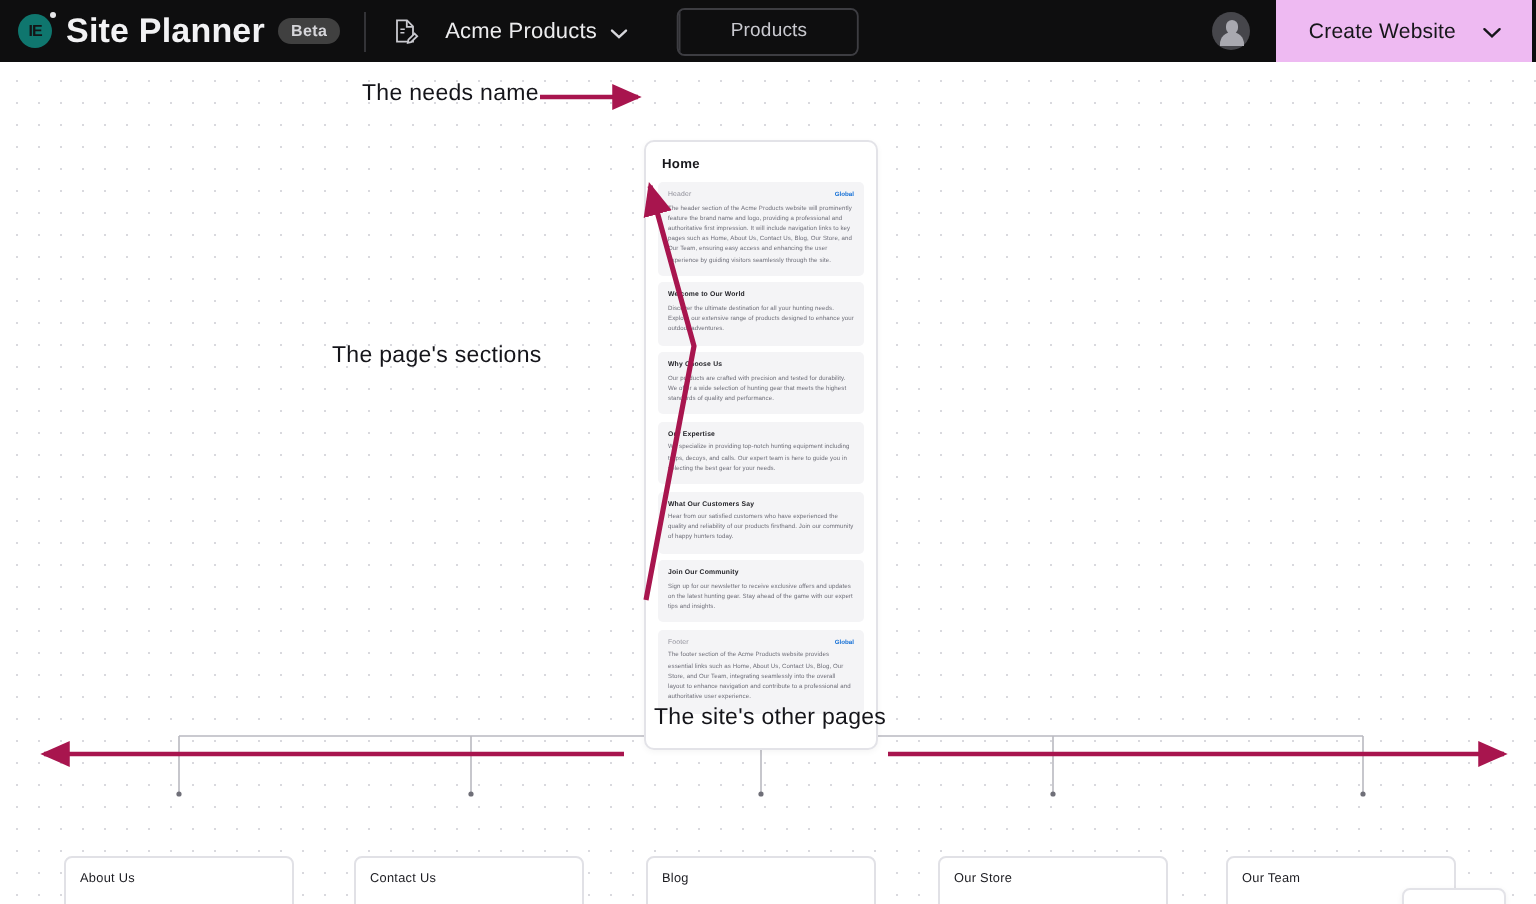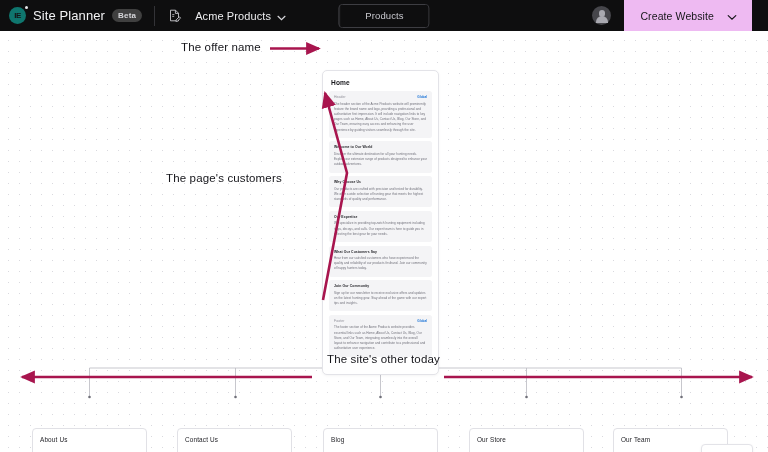--- a/index.html
+++ b/index.html
@@ -25,21 +25,21 @@
     background: #0f766e; color: #141416;
     display: flex; align-items: center; justify-content: center;
     font-size: 8px; font-weight: bold; letter-spacing: -0.5px;
     position: relative;
   }
   .logo-mark .dot {
     position: absolute; top: -1px; right: -2px;
     width: 3px; height: 3px; border-radius: 50%; background: #e7e7e9;
   }
   .app-title {
-    color: #f2f2f4; font-size: 13px; font-weight: normal;
+    color: #f2f2f4; font-size: 17px; font-weight: bold;
     margin-left: 7px; letter-spacing: 0.1px;
   }
   .beta-pill {
     margin-left: 7px; background: #404040; color: #d6d6da;
     font-size: 8px; font-weight: bold; border-radius: 8px;
     padding: 2px 6px 2.5px 6px; letter-spacing: 0.2px;
   }
   .tb-divider { width: 1px; height: 20px; background: #333337; margin-left: 12px; }
   .doc-icon { margin-left: 12px; width: 15px; height: 15px; position: relative; }
   .project-name {
@@ -55,21 +55,21 @@
     border: 1px solid #3d3d42; border-radius: 4px; overflow: hidden;
   }
   .seg {
     font-size: 9.5px; color: #c9c9cf; padding: 5px 25px 6px 25px;
     background: #0e0e0f; letter-spacing: 0.1px;
   }
   .seg.active { background: #3a3a3f; color: #ffffff; }
   .seg-sep { width: 1px; background: #3d3d42; }
 
   .tb-right {
-    position: absolute; right: 16px; top: 0; height: 100%;
+    position: absolute; right: 2px; top: 0; height: 100%;
     display: flex; align-items: center; justify-content: space-between;
   }
   .avatar {
     width: 19px; height: 19px; border-radius: 50%;
     background: #46464b; margin-right: 13px; position: relative;
   }
   .avatar .head { position:absolute; top:4px; left:6.2px; width:6.5px; height:6.5px; border-radius:50%; background:#a9a9b0; }
   .avatar .body { position:absolute; bottom:2px; left:3.6px; width:12px; height:7px; border-radius:6px 6px 0 0; background:#a9a9b0; }
   .cta {
     height: 31px; background: #eebaf2; display: flex; align-items: center;
@@ -316,17 +316,17 @@
     </defs>
 
     <line x1="270" y1="48.5" x2="319" y2="48.5" stroke="#A8154E" stroke-width="2.3" marker-end="url(#ah)"></line>
 
     <path d="M323 300 L347 173 L325 93" fill="none" stroke="#A8154E" stroke-width="2.6" marker-end="url(#ah)"></path>
 
     <line x1="312" y1="377" x2="22" y2="377" stroke="#A8154E" stroke-width="2.3" marker-end="url(#ah)"></line>
     <line x1="444" y1="377" x2="752" y2="377" stroke="#A8154E" stroke-width="2.3" marker-end="url(#ah)"></line>
   </svg>
 
-  <div class="anno anno-1">The offer name</div>
-  <div class="anno anno-2">The page's customers</div>
-  <div class="anno anno-3">The site's other today</div>
+  <div class="anno anno-1">The needs name</div>
+  <div class="anno anno-2">The page's sections</div>
+  <div class="anno anno-3">The site's other pages</div>
 
 </div>
 
 </body></html>

